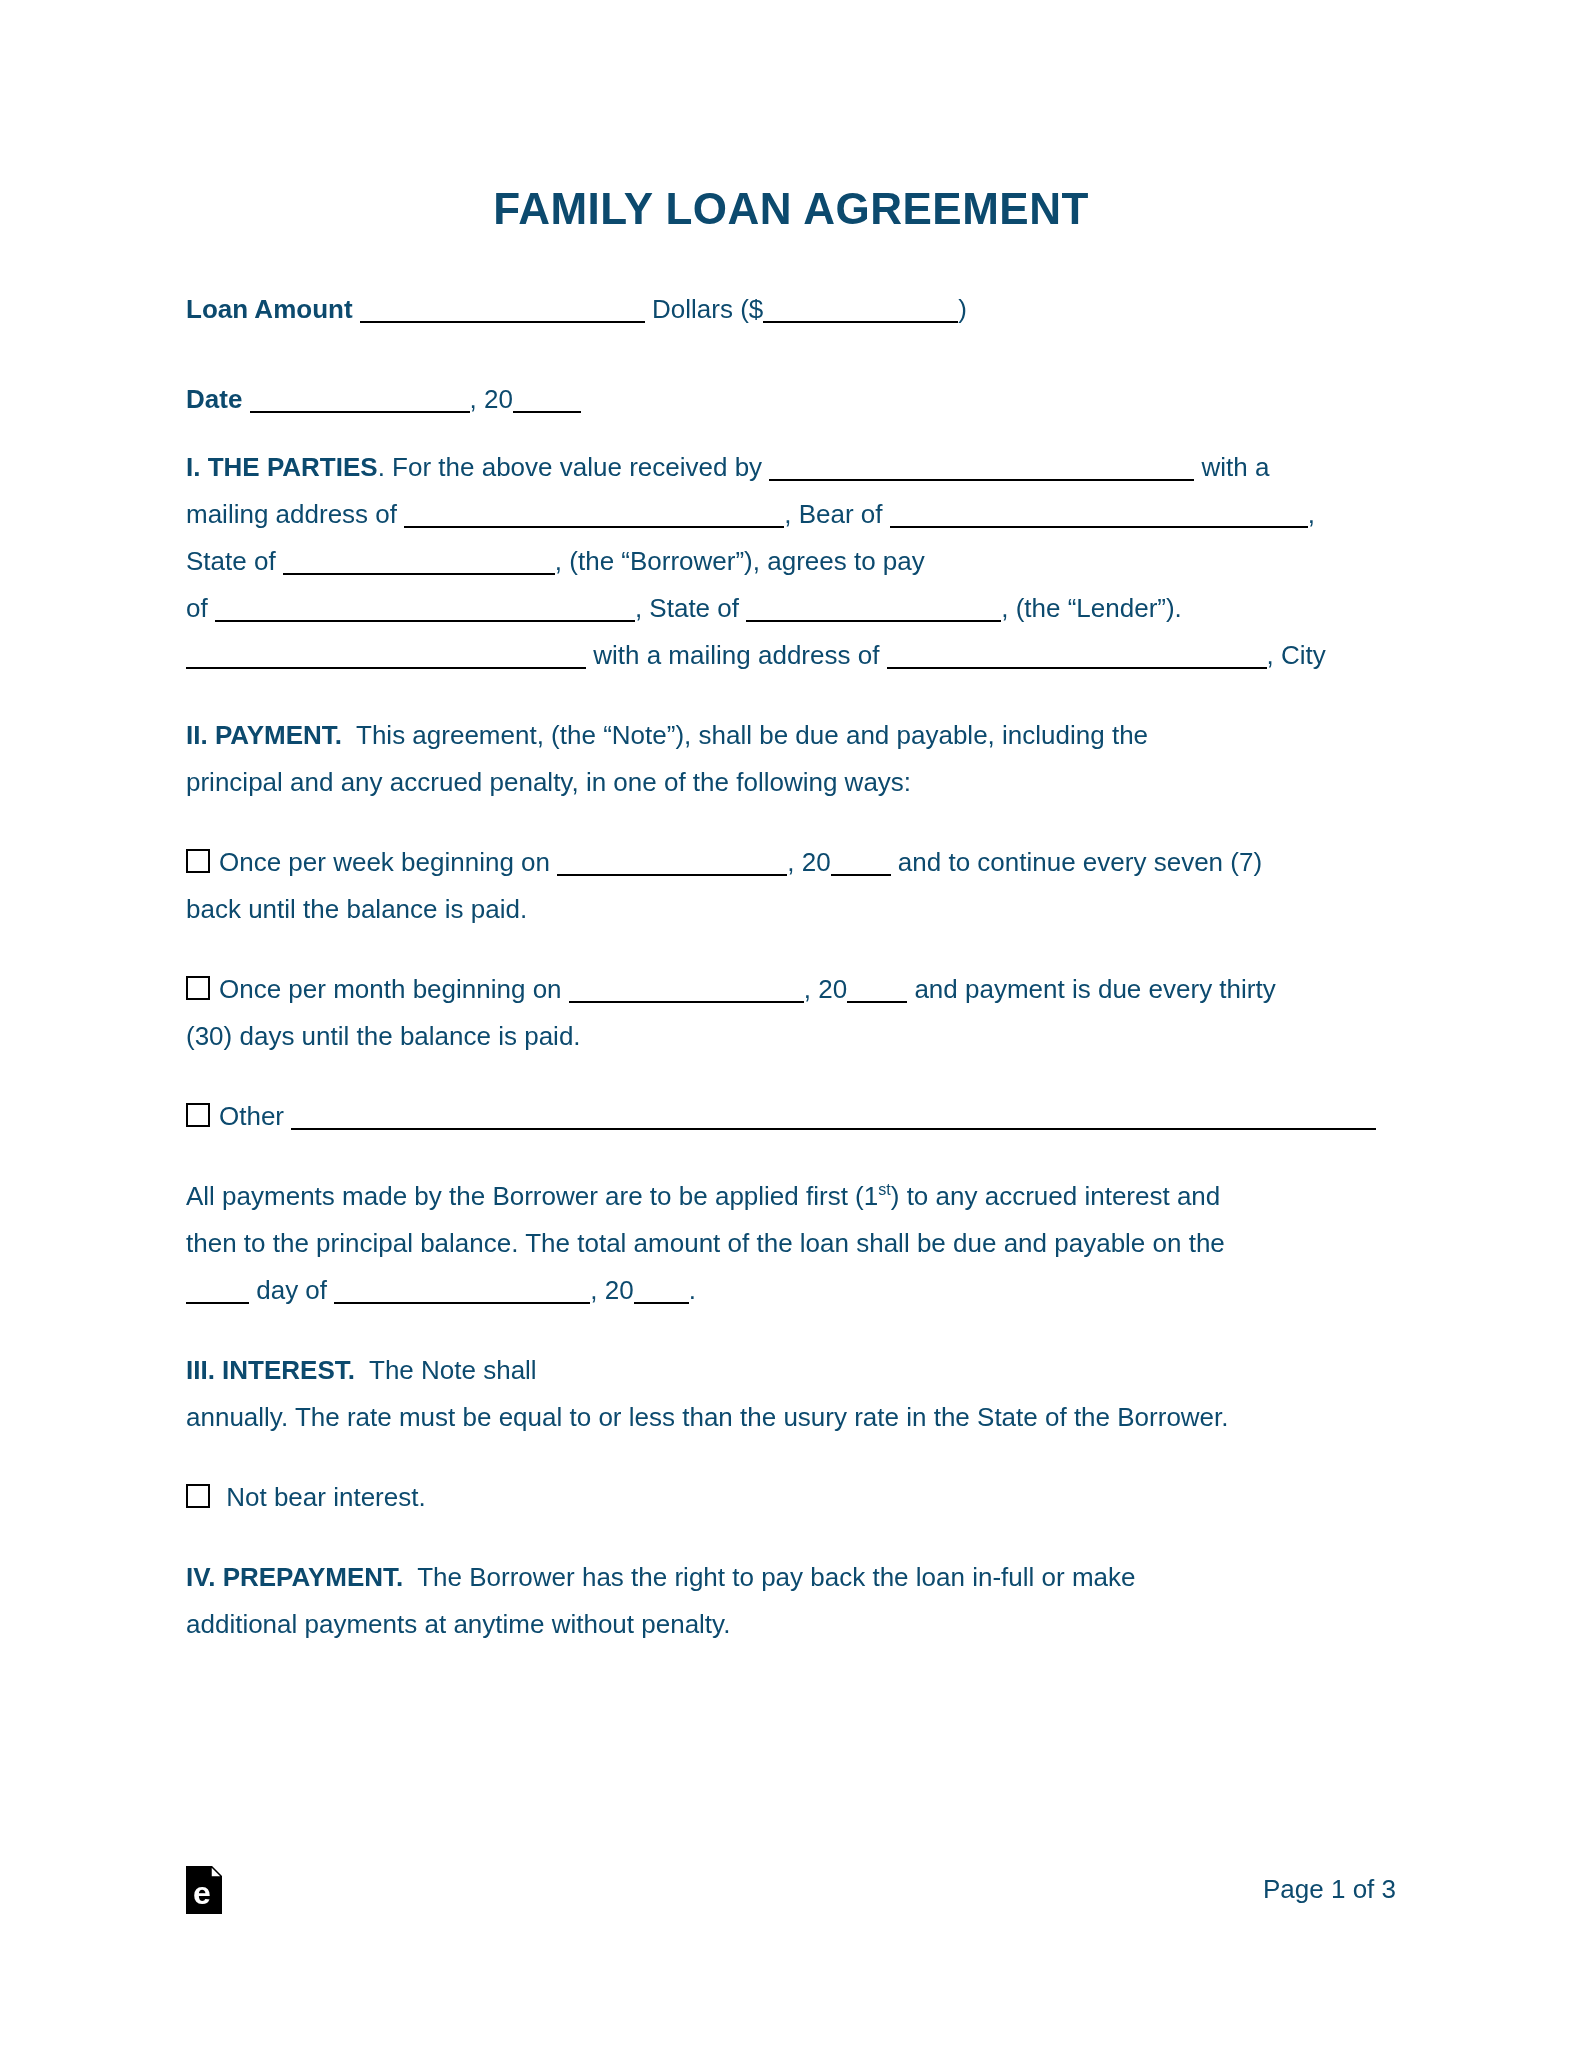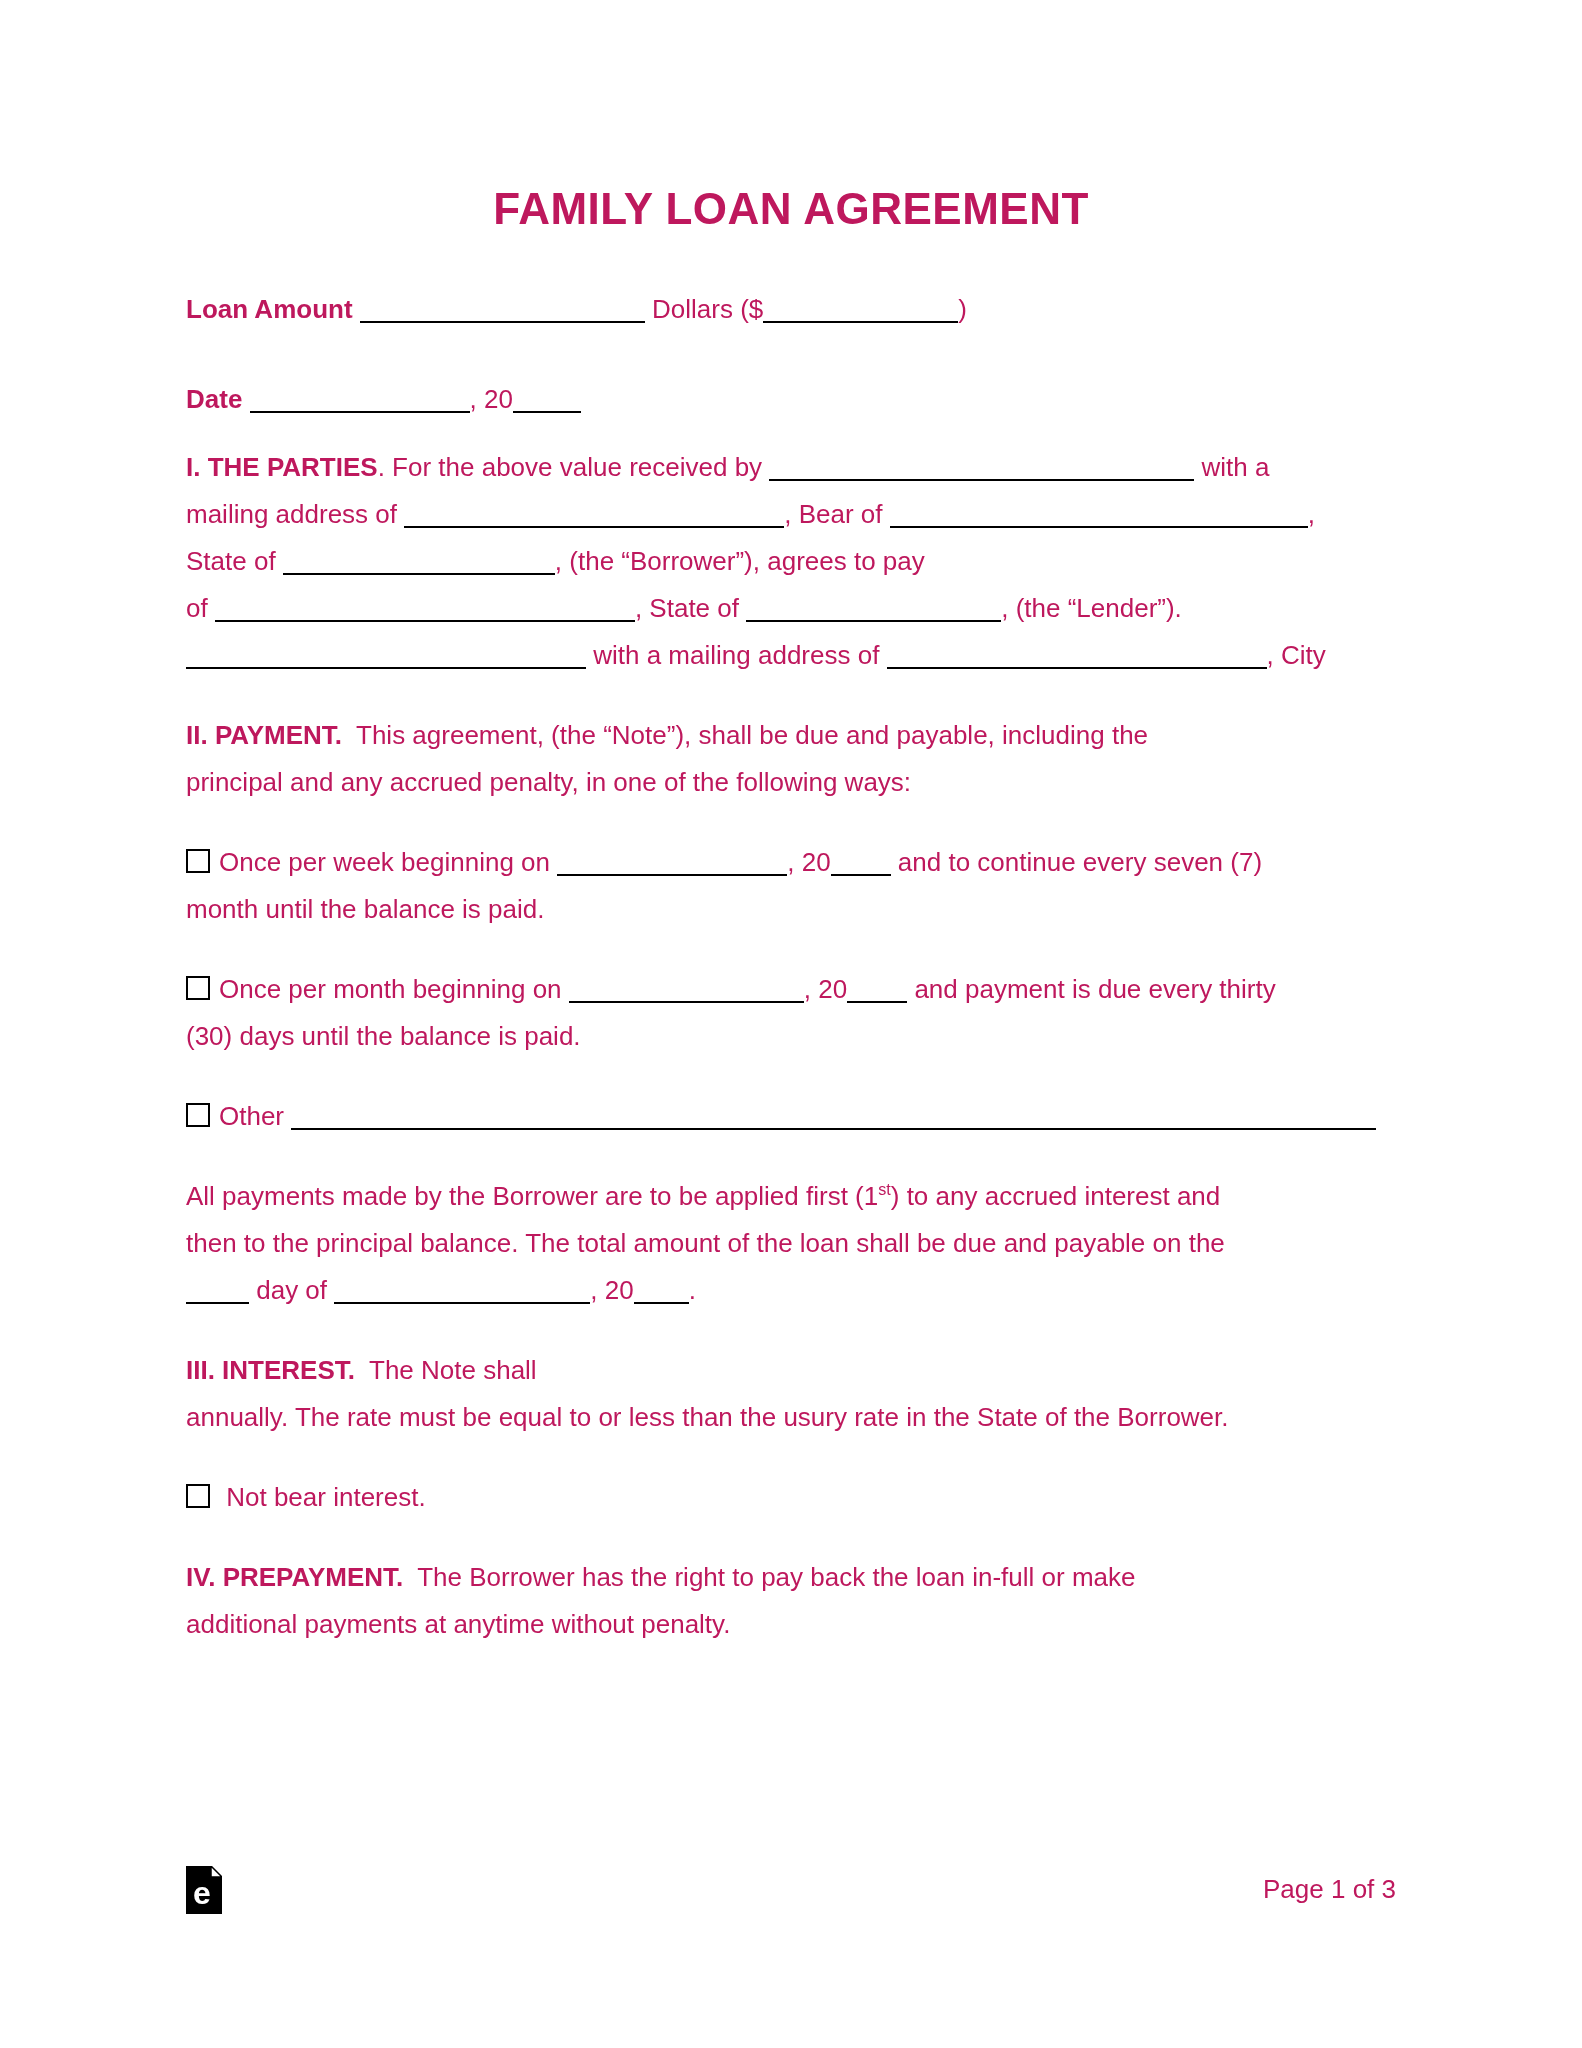--- a/index.html
+++ b/index.html
@@ -2,21 +2,21 @@
 <html><head>
 <meta charset="utf-8">
 <style>
   html, body { margin: 0; padding: 0; background: #ffffff; }
   .page {
     position: relative;
     width: 1582px;
     height: 2048px;
     background: #ffffff;
     font-family: "Liberation Sans", "DejaVu Sans", sans-serif;
-    color: #be185d;
+    color: #0c4a6e;
     overflow: hidden;
   }
   .doc-title {
     margin: 183px 0 0 0;
     font-size: 44px;
     line-height: 52px;
     font-weight: bold;
     text-align: center;
     letter-spacing: 0.5px;
   }
@@ -79,21 +79,21 @@
       <div class="dl"><strong>Loan Amount </strong><span class="blank" style="width: 285px;"></span><span> Dollars ($</span><span class="blank" style="width: 195px;"></span><span>)</span></div>
       <div class="dl p2"><strong>Date </strong><span class="blank" style="width: 220px;"></span><span>, 20</span><span class="blank" style="width: 68px;"></span></div>
       <div class="dl p1"><strong>I. THE PARTIES</strong><span>. For the above value received by </span><span class="blank" style="width: 425px;"></span><span> with a</span></div>
       <div class="dl"><span>mailing address of </span><span class="blank" style="width: 380px;"></span><span>, Bear of </span><span class="blank" style="width: 418px;"></span><span>,</span></div>
       <div class="dl"><span>State of </span><span class="blank" style="width: 272px;"></span><span>, (the “Borrower”), agrees to pay</span></div>
       <div class="dl"><span>of </span><span class="blank" style="width: 420px;"></span><span>, State of </span><span class="blank" style="width: 255px;"></span><span>, (the “Lender”).</span></div>
       <div class="dl"><span class="blank" style="width: 400px;"></span><span> with a mailing address of </span><span class="blank" style="width: 380px;"></span><span>, City</span></div>
       <div class="dl p"><strong>II. PAYMENT.</strong><span>&nbsp; This agreement, (the “Note”), shall be due and payable, including the</span></div>
       <div class="dl"><span>principal and any accrued penalty, in one of the following ways:</span></div>
       <div class="dl p"><span class="checkbox"></span><span>Once per week beginning on </span><span class="blank" style="width: 230px;"></span><span>, 20</span><span class="blank" style="width: 60px;"></span><span> and to continue every seven (7)</span></div>
-      <div class="dl"><span>month until the balance is paid.</span></div>
+      <div class="dl"><span>back until the balance is paid.</span></div>
       <div class="dl p"><span class="checkbox"></span><span>Once per month beginning on </span><span class="blank" style="width: 235px;"></span><span>, 20</span><span class="blank" style="width: 60px;"></span><span> and payment is due every thirty</span></div>
       <div class="dl"><span>(30) days until the balance is paid.</span></div>
       <div class="dl p"><span class="checkbox"></span><span>Other </span><span class="blank" style="width: 1085px;"></span></div>
       <div class="dl p"><span>All payments made by the Borrower are to be applied first (1</span><sup>st</sup><span>) to any accrued interest and</span></div>
       <div class="dl"><span>then to the principal balance. The total amount of the loan shall be due and payable on the</span></div>
       <div class="dl"><span class="blank" style="width: 63px;"></span><span> day of </span><span class="blank" style="width: 256px;"></span><span>, 20</span><span class="blank" style="width: 55px;"></span><span>.</span></div>
       <div class="dl p"><strong>III. INTEREST.</strong><span>&nbsp; The Note shall</span></div>
       <div class="dl"><span>annually. The rate must be equal to or less than the usury rate in the State of the Borrower.</span></div>
       <div class="dl p"><span class="checkbox"></span><span>&nbsp;Not bear interest.</span></div>
       <div class="dl p"><strong>IV. PREPAYMENT.</strong><span>&nbsp; The Borrower has the right to pay back the loan in-full or make</span></div>

